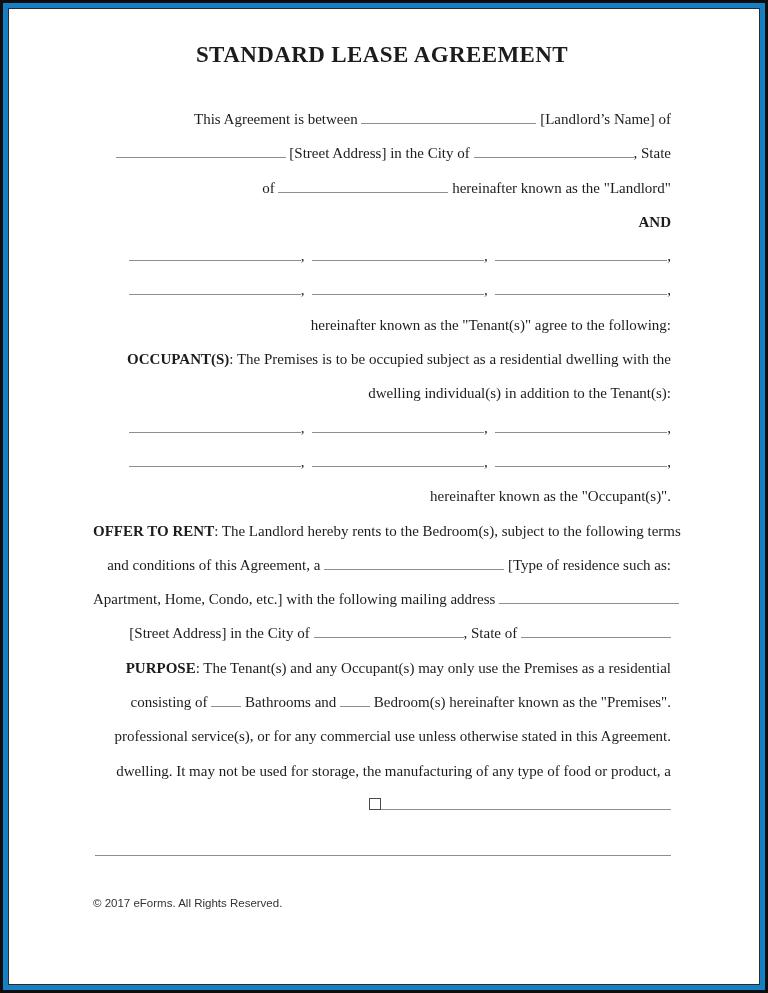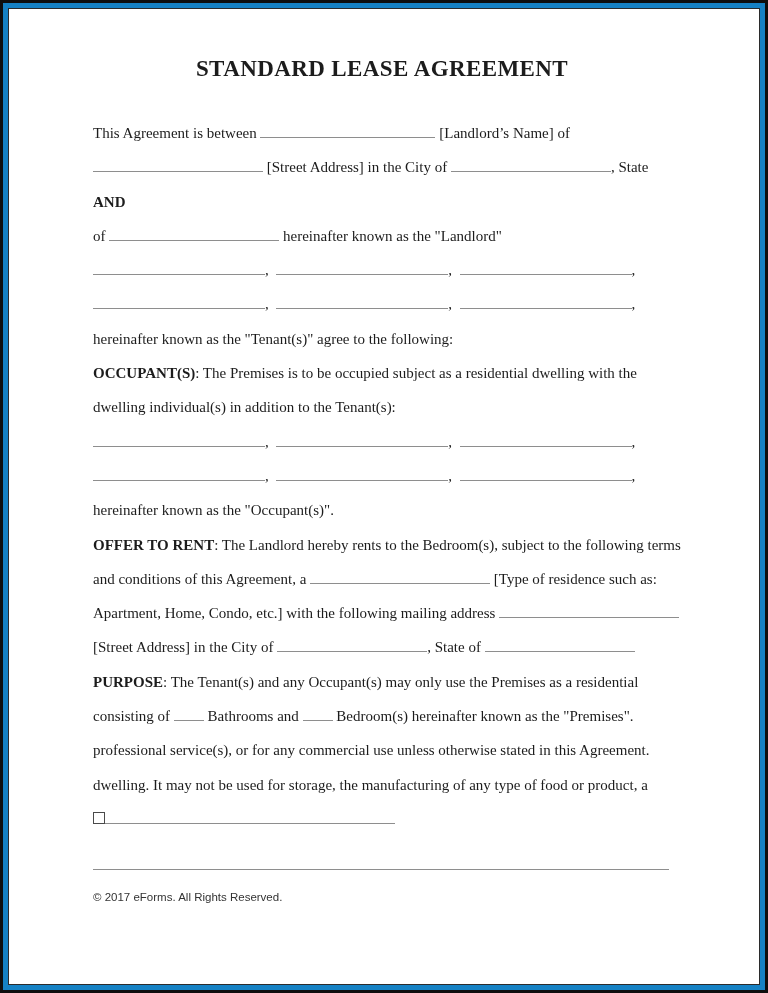--- a/index.html
+++ b/index.html
@@ -16,73 +16,74 @@
   .frame-accent {
     box-sizing: border-box;
     width: 100%; height: 100%;
     border: 5px solid var(--accent-border-color, #1581c4);
   }
   .page {
     box-sizing: border-box;
     width: 100%; height: 100%;
     border: 1px solid var(--inner-border-color, #2b2b2b);
     background: var(--background, #ffffff);
-    padding: 46px 88px 0 84px;
+    padding: 32px 88px 0 84px;
     font-size: 15px;
     color: var(--text-color, #1c1c1c);
     overflow: hidden;
   }
   .title {
     margin: 0;
     font-size: 23px;
     font-weight: bold;
     line-height: 28px;
     text-align: center;
     letter-spacing: 0.4px;
   }
   .body-lines { margin-top: 33px; }
   .line {
     height: 34.3px;
     line-height: 34.3px;
     white-space: pre;
     font-size: 15px;
+    text-align: right;
   }
   .line.continuation { margin-top: 12px; }
   .seg-b { font-weight: bold; }
   .blank {
     display: inline-block;
     height: 13px;
     border-bottom: 1.5px solid var(--blank-line-color, #8e8e8e);
   }
   .checkbox {
     display: inline-block;
     width: 10px; height: 10px;
     border: 1.2px solid #4a4a4a;
     background: #ffffff;
     vertical-align: baseline;
   }
   .footer {
-    margin-top: 8px;
+    margin-top: 28px;
     font-family: "Liberation Sans", sans-serif;
     font-size: 11.5px;
     color: #333333;
   }
 </style>
 </head>
 <body>
 
 <div class="frame-outer">
   <div class="frame-accent">
     <div class="page">
       <h1 class="title">STANDARD LEASE AGREEMENT</h1>
       <div class="body-lines">
           <div class="line"><span>This Agreement is between </span><span class="blank" style="width: 175px;"></span><span> [Landlord’s Name] of</span></div>
           <div class="line"><span class="blank" style="width: 170px;"></span><span> [Street Address] in the City of </span><span class="blank" style="width: 160px;"></span><span>, State</span></div>
+          <div class="line"><span>of </span><span class="blank" style="width: 170px;"></span><span> hereinafter known as the "Landlord"</span></div>
           <div class="line"><span class="seg-b">AND</span></div>
-          <div class="line"><span>of </span><span class="blank" style="width: 170px;"></span><span> hereinafter known as the "Landlord"</span></div>
           <div class="line"><span class="blank" style="width: 172px;"></span><span>,  </span><span class="blank" style="width: 172px;"></span><span>,  </span><span class="blank" style="width: 172px;"></span><span>,</span></div>
           <div class="line"><span class="blank" style="width: 172px;"></span><span>,  </span><span class="blank" style="width: 172px;"></span><span>,  </span><span class="blank" style="width: 172px;"></span><span>,</span></div>
           <div class="line"><span>hereinafter known as the "Tenant(s)" agree to the following:</span></div>
           <div class="line"><span class="seg-b">OCCUPANT(S)</span><span>: The Premises is to be occupied subject as a residential dwelling with the</span></div>
           <div class="line"><span>dwelling individual(s) in addition to the Tenant(s):</span></div>
           <div class="line"><span class="blank" style="width: 172px;"></span><span>,  </span><span class="blank" style="width: 172px;"></span><span>,  </span><span class="blank" style="width: 172px;"></span><span>,</span></div>
           <div class="line"><span class="blank" style="width: 172px;"></span><span>,  </span><span class="blank" style="width: 172px;"></span><span>,  </span><span class="blank" style="width: 172px;"></span><span>,</span></div>
           <div class="line"><span>hereinafter known as the "Occupant(s)".</span></div>
           <div class="line"><span class="seg-b">OFFER TO RENT</span><span>: The Landlord hereby rents to the Bedroom(s), subject to the following terms</span></div>
           <div class="line"><span>and conditions of this Agreement, a </span><span class="blank" style="width: 180px;"></span><span> [Type of residence such as:</span></div>

